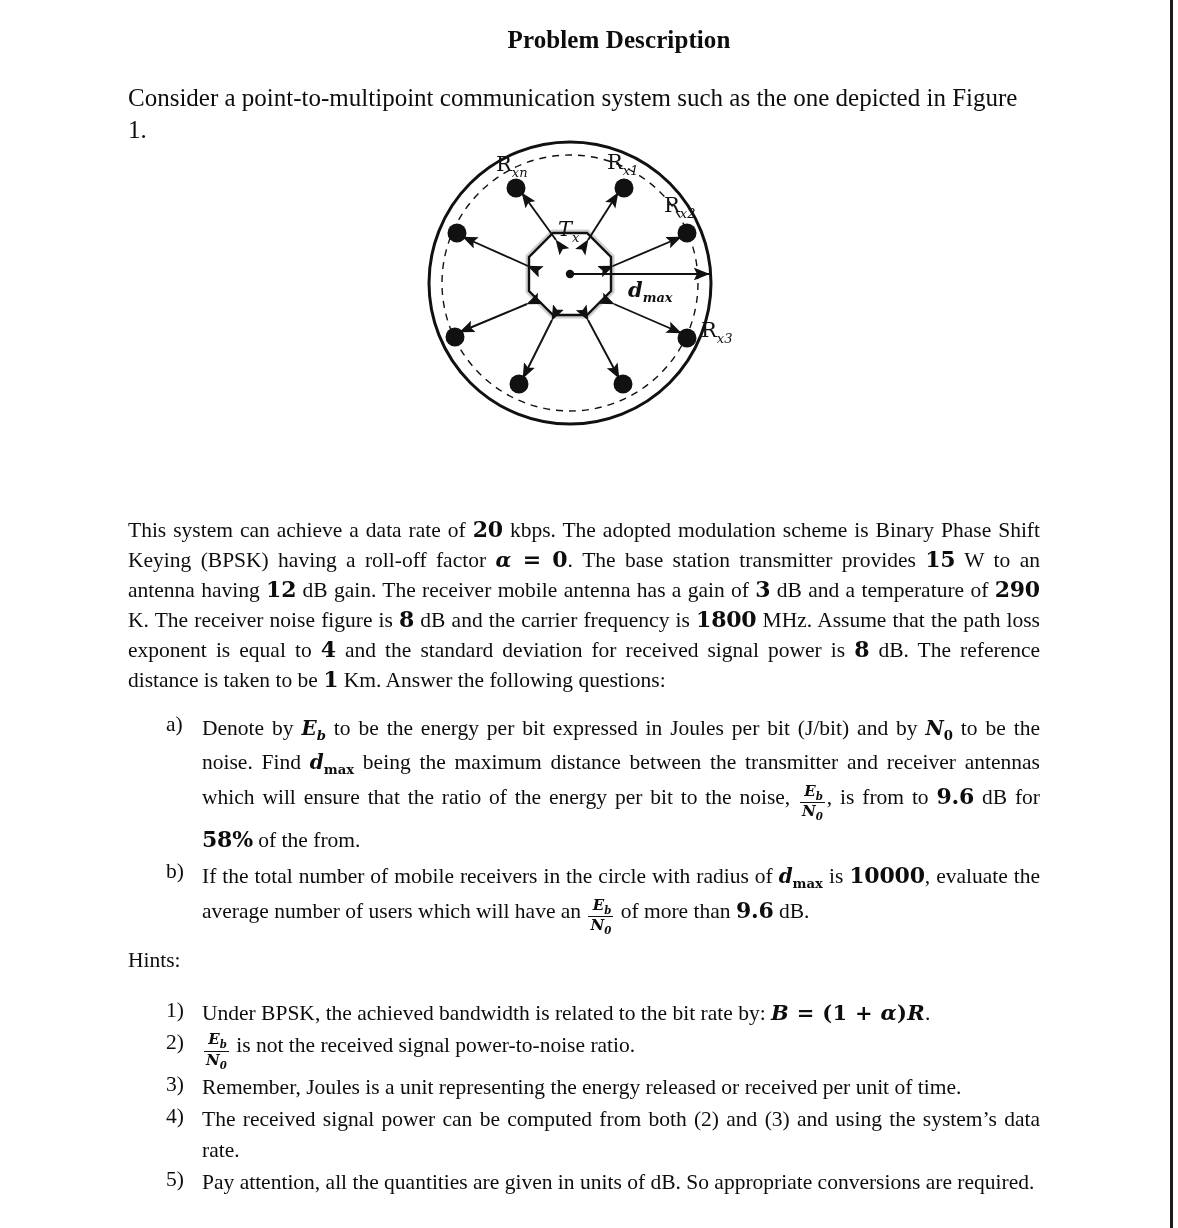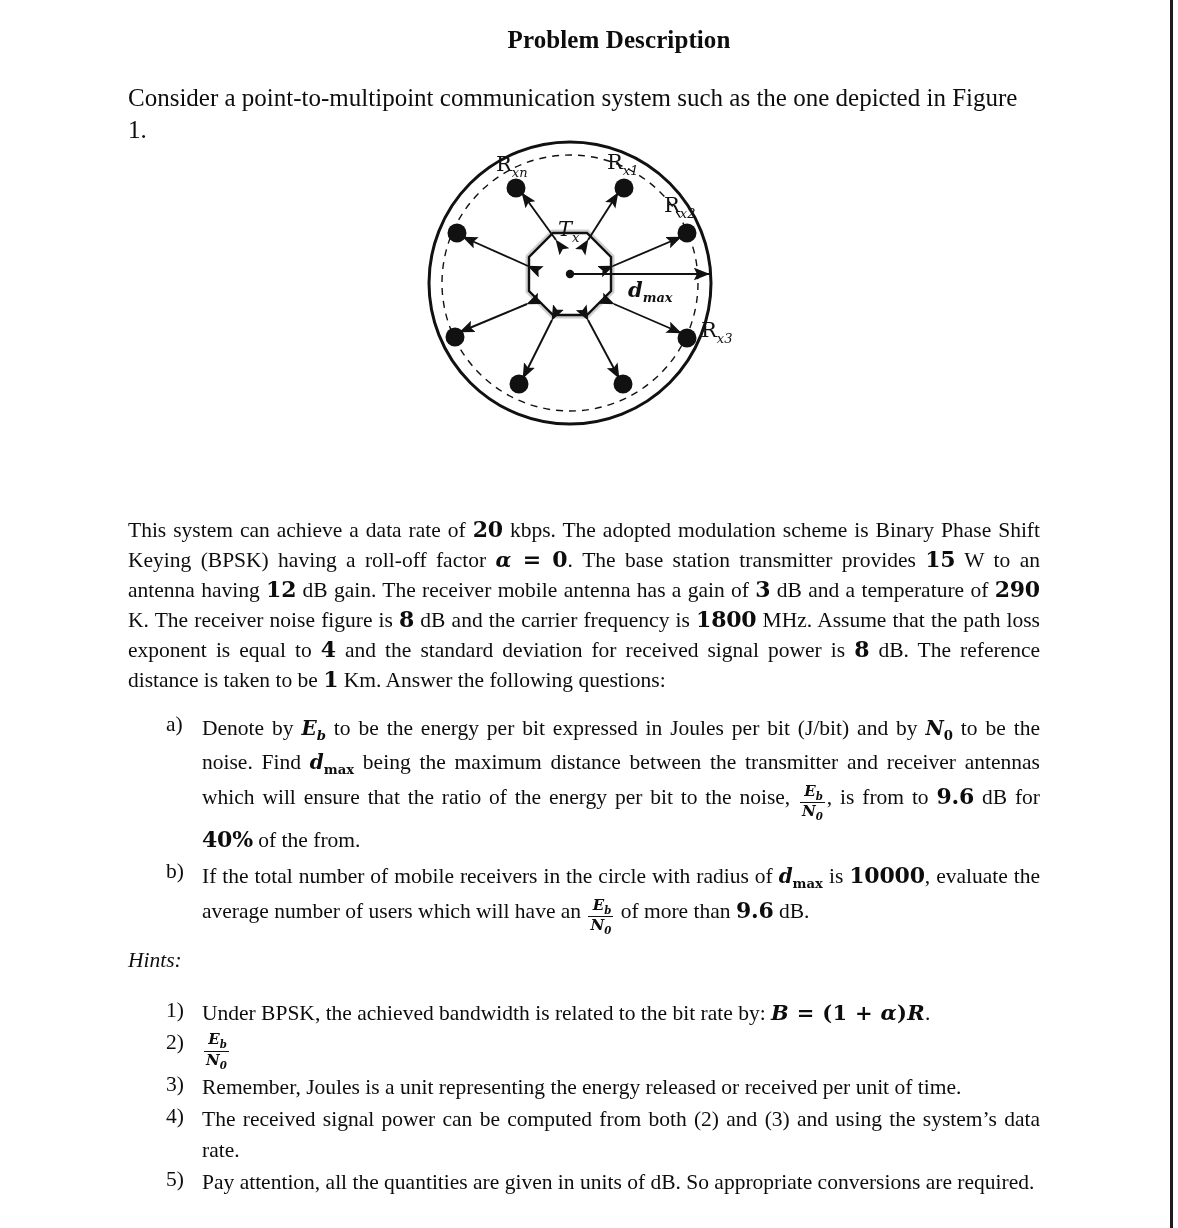--- a/index.html
+++ b/index.html
@@ -123,21 +123,20 @@
     line-height: 1.52;
     text-align: justify;
   }
 
   
   .hints-label {
     position: absolute;
     left: 128px;
     top: 948px;
     font-size: 21.5px;
-    font-style: italic;
   }
   .hlist {
     position: absolute;
     left: 128px;
     top: 998px;
     width: 912px;
     font-size: 21.5px;
   }
   .hitem {
     display: flex;
@@ -294,21 +293,21 @@
 
   <div class="qlist">
 
     <div class="qitem">
       <div class="qmark">a)</div>
       <div class="qbody">
         <span>Denote by </span><span class="mi"><span>E</span><sub>b</sub></span><span> to be the energy per bit expressed in Joules per bit (J/bit) and by </span><span class="mi"><span>N</span><sub class="up">0</sub></span><span> to be the noise. Find </span><span class="mi"><span>d</span><sub class="up">max</sub></span><span> being the maximum distance between the transmitter and receiver antennas which will ensure that the ratio of the energy per bit to the noise, </span><span class="frac">
             <span class="fnum"><span>E</span><sub>b</sub></span>
             <span class="fbar"></span>
             <span class="fden"><span>N</span><sub>0</sub></span>
-          </span><span>, is from to </span><span class="num">9.6</span><span> dB for </span><span class="num">40%</span><span> of the from.</span>
+          </span><span>, is from to </span><span class="num">9.6</span><span> dB for </span><span class="num">58%</span><span> of the from.</span>
       </div>
     </div>
 
     <div class="qitem">
       <div class="qmark">b)</div>
       <div class="qbody">
         <span>If the total number of mobile receivers in the circle with radius of </span><span class="mi"><span>d</span><sub class="up">max</sub></span><span> is </span><span class="num">10000</span><span>, evaluate the average number of users which will have an </span><span class="frac">
             <span class="fnum"><span>E</span><sub>b</sub></span>
             <span class="fbar"></span>
             <span class="fden"><span>N</span><sub>0</sub></span>
@@ -329,21 +328,21 @@
       </div>
     </div>
 
     <div class="hitem">
       <div class="qmark">2)</div>
       <div class="hbody">
         <span class="frac">
           <span class="fnum"><span>E</span><sub>b</sub></span>
           <span class="fbar"></span>
           <span class="fden"><span>N</span><sub>0</sub></span>
-        </span>
+        </span><span> is not the received signal power-to-noise ratio.</span>
       </div>
     </div>
 
     <div class="hitem">
       <div class="qmark">3)</div>
       <div class="hbody">Remember, Joules is a unit representing the energy released or received per unit of time.</div>
     </div>
 
     <div class="hitem">
       <div class="qmark">4)</div>

